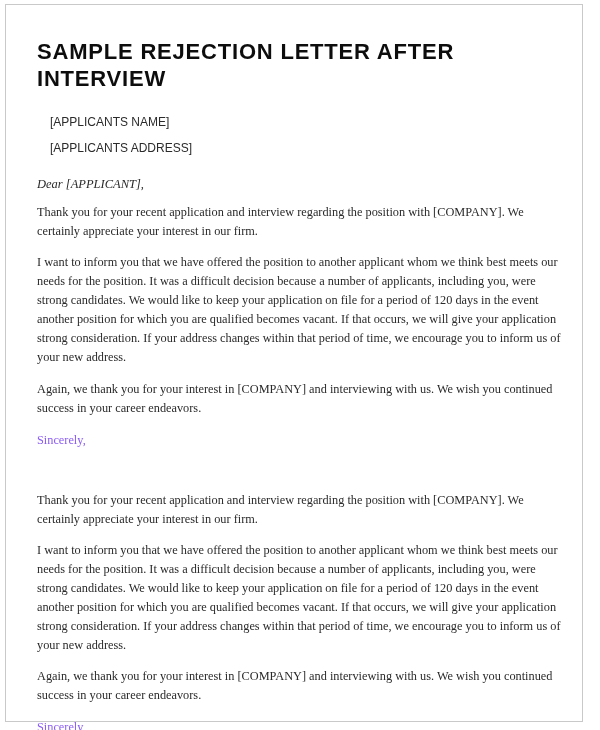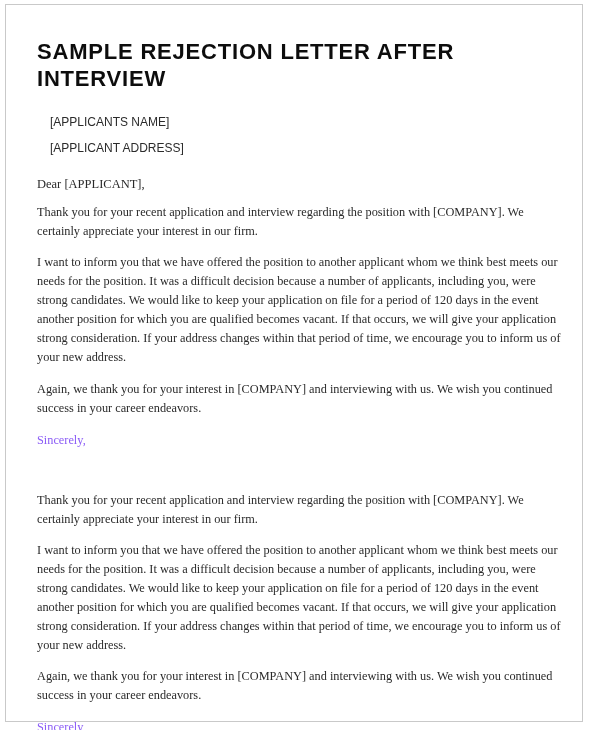--- a/index.html
+++ b/index.html
@@ -59,20 +59,21 @@
     color: #2b2b2b;
     margin-bottom: 10px;
     padding-left: 13px;
   }
 
   .salutation {
     margin-top: 20px;
     font-size: 12.5px;
     line-height: 16px;
     color: #2a2a2a;
+    font-style: italic;
   }
 
   .letter-body {
     margin-top: 0;
   }
 
   .para {
     font-size: 12.3px;
     line-height: 19px;
     color: #2a2a2a;
@@ -96,21 +97,21 @@
 
 <div class="page">
   <div class="page-border"></div>
 
   <div class="content">
 
     <h1 class="doc-title">SAMPLE REJECTION LETTER AFTER INTERVIEW</h1>
 
     <div class="addr-block">
       <div class="addr-line">[APPLICANTS NAME]</div>
-      <div class="addr-line">[APPLICANT ADDRESS]</div>
+      <div class="addr-line">[APPLICANTS ADDRESS]</div>
     </div>
 
     <div class="salutation">Dear [APPLICANT],</div>
 
     <div class="letter-body">
       <p class="para">Thank you for your recent application and interview regarding the position with [COMPANY]. We certainly appreciate your interest in our firm.</p>
       <p class="para">I want to inform you that we have offered the position to another applicant whom we think best meets our needs for the position. It was a difficult decision because a number of applicants, including you, were strong candidates. We would like to keep your application on file for a period of 120 days in the event another position for which you are qualified becomes vacant. If that occurs, we will give your application strong consideration. If your address changes within that period of time, we encourage you to inform us of your new address.</p>
       <p class="para">Again, we thank you for your interest in [COMPANY] and interviewing with us. We wish you continued success in your career endeavors.</p>
       <div class="closing">Sincerely,</div>
     </div>

